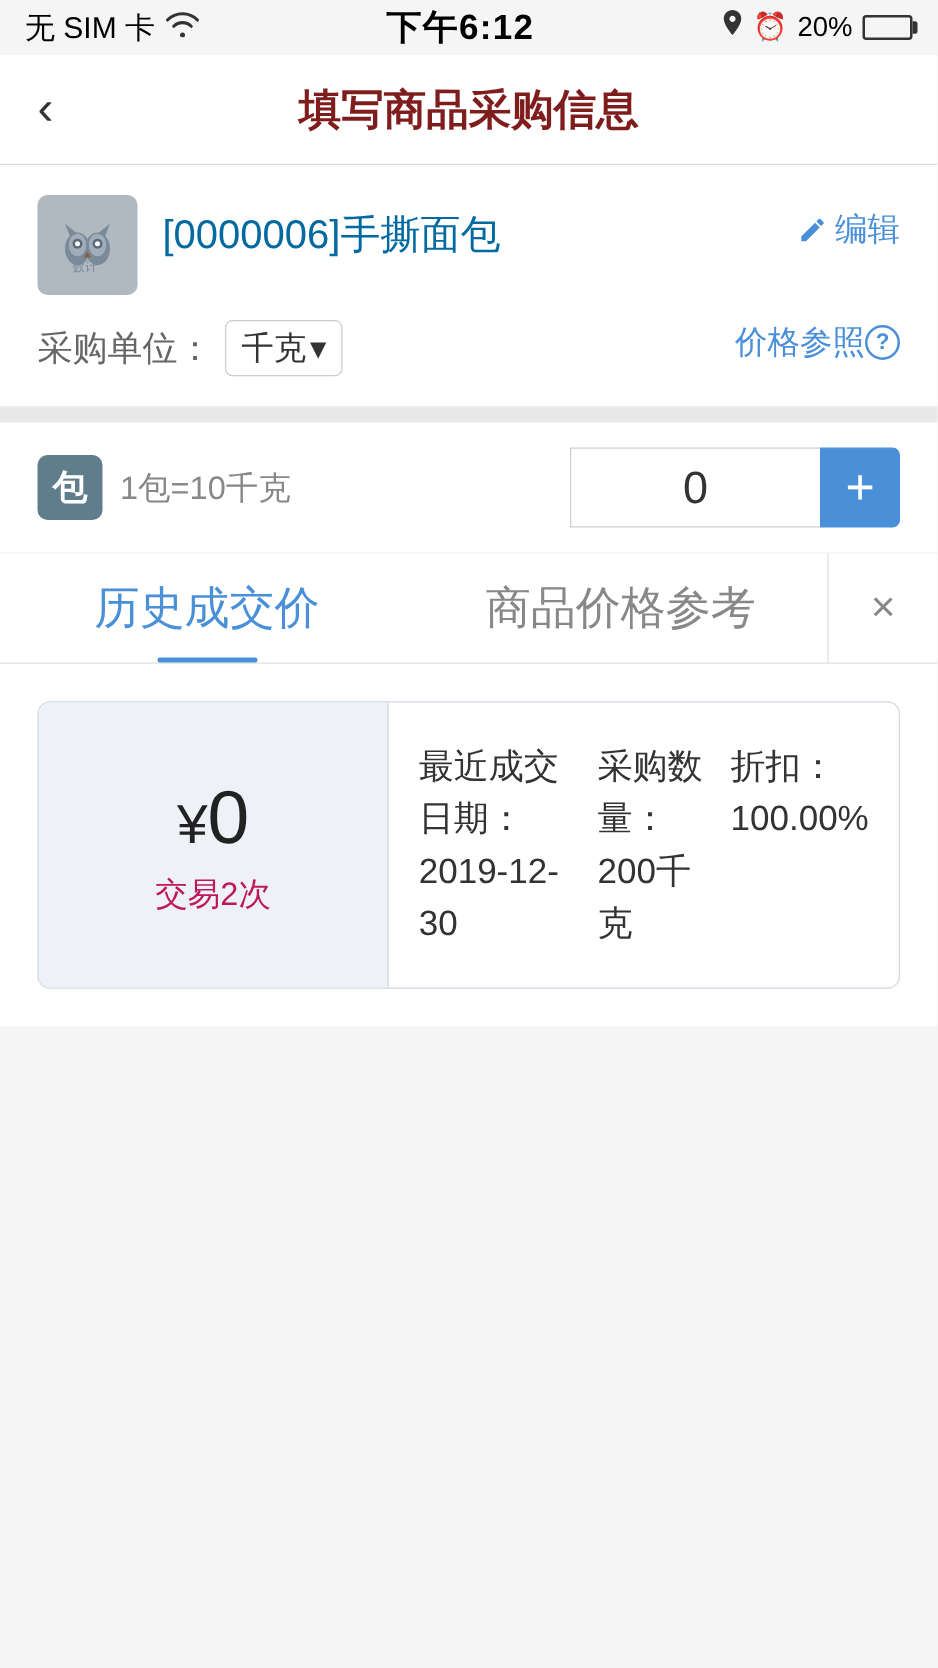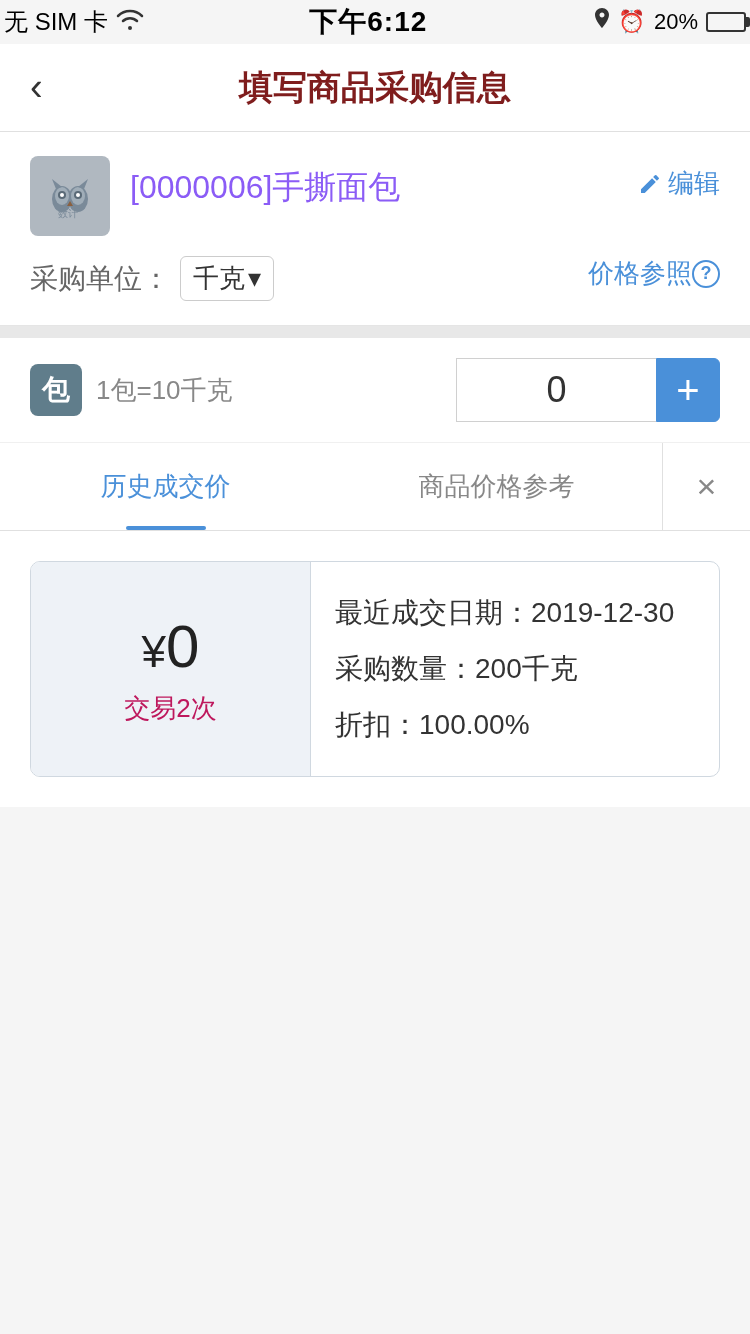--- a/index.html
+++ b/index.html
@@ -13,21 +13,21 @@
     }
 
     
     .status-bar {
       width: 750px;
       height: 44px;
       background: #f5f5f5;
       display: flex;
       align-items: center;
       justify-content: space-between;
-      padding: 0 4px;
+      padding: 0 20px;
       font-size: 26px;
       font-weight: 500;
     }
     .status-left {
       display: flex;
       align-items: center;
       gap: 8px;
       font-size: 24px;
     }
     .status-center {
@@ -120,21 +120,21 @@
       background: #b0b8c0;
       border-radius: 8px;
       display: flex;
       align-items: center;
       justify-content: center;
       flex-shrink: 0;
     }
     .product-name {
       font-size: 32px;
       font-weight: 500;
-      color: #8b5cf6;
+      color: #0369a1;
       padding-top: 10px;
     }
     .edit-btn {
       display: flex;
       align-items: center;
       gap: 6px;
       color: #4a90d9;
       font-size: 26px;
       cursor: pointer;
       white-space: nowrap;
@@ -271,21 +271,21 @@
       align-items: stretch;
       border-bottom: 1px solid #e0e0e0;
       position: relative;
     }
     .tab-item {
       flex: 1;
       display: flex;
       flex-direction: column;
       align-items: center;
       justify-content: center;
-      font-size: 26px;
+      font-size: 36px;
       cursor: pointer;
       position: relative;
       color: #888;
     }
     .tab-item.active {
       color: #4a90d9;
     }
     .tab-active-bar {
       position: absolute;
       bottom: 0;
@@ -338,21 +338,20 @@
     }
     .trade-count {
       font-size: 26px;
       color: #be185d;
       margin-top: 10px;
     }
     .price-right-panel {
       flex: 1;
       padding: 30px 24px;
       display: flex;
-      flex-direction: column;
       gap: 14px;
       justify-content: center;
     }
     .price-detail-row {
       font-size: 28px;
       color: #333;
       line-height: 1.5;
     }
 
     

